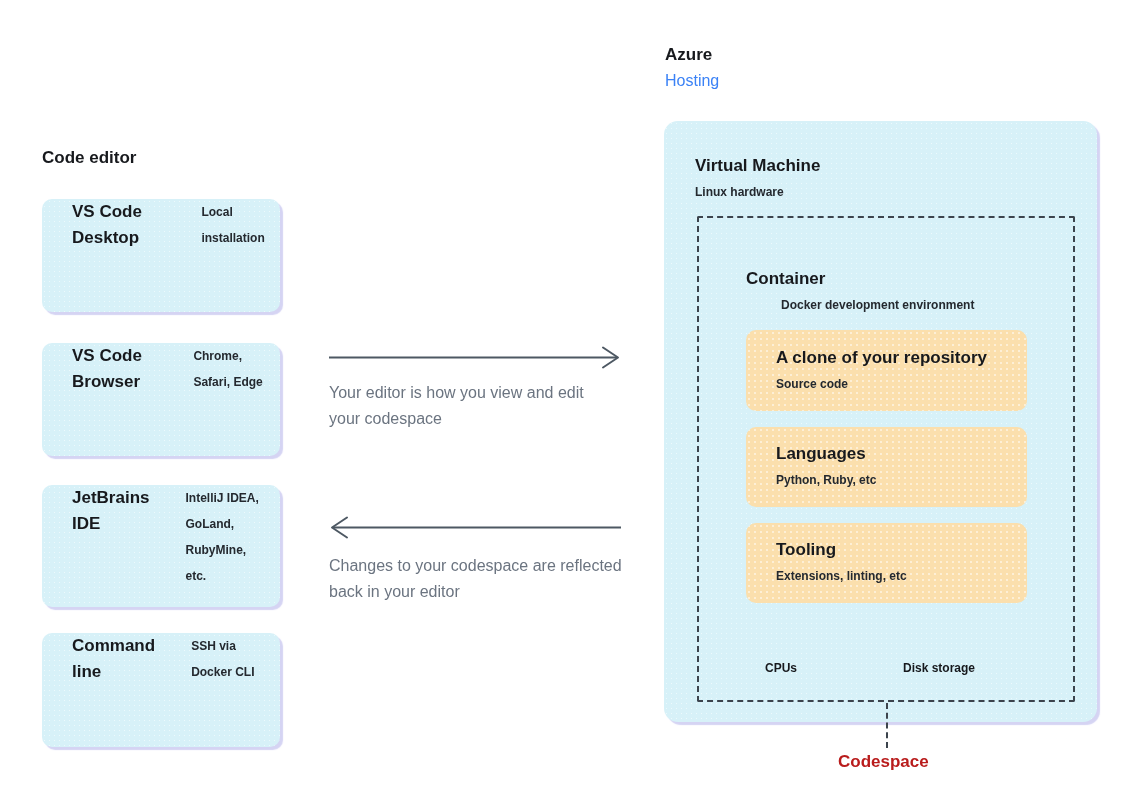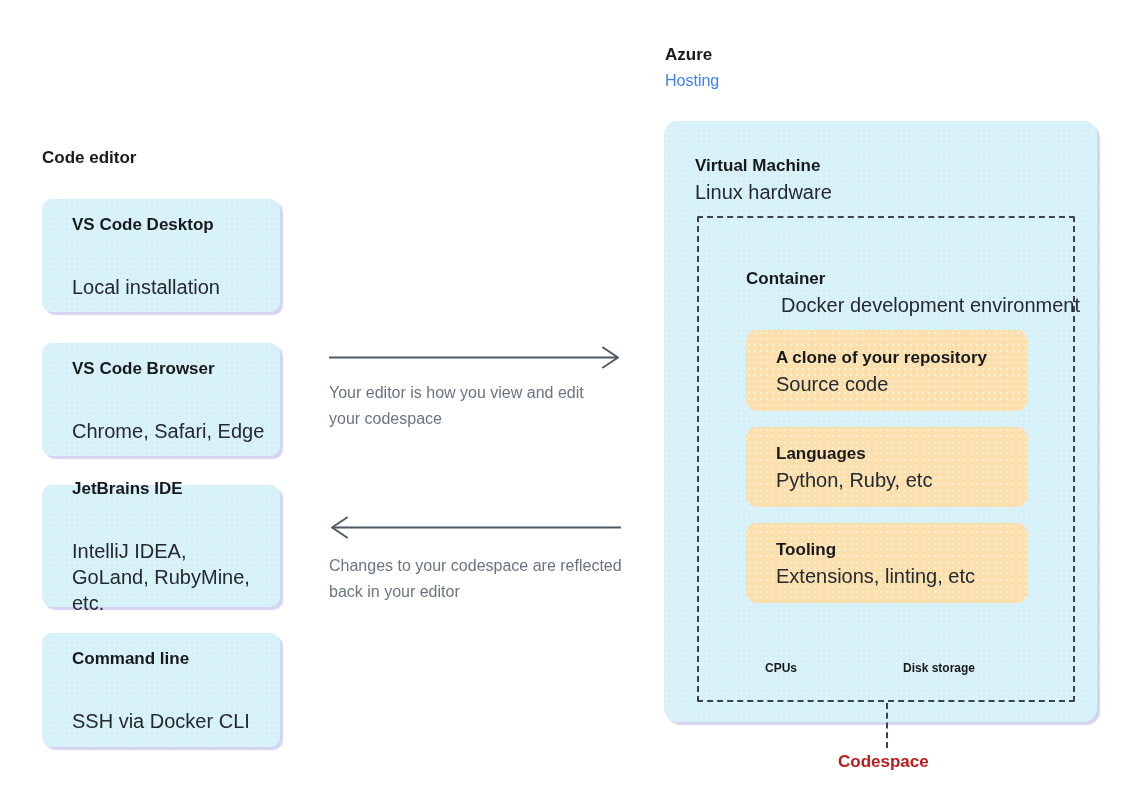--- a/index.html
+++ b/index.html
@@ -31,35 +31,35 @@
   }
 
   
   .node {
     background-color: #d7f1f8;
     background-image: radial-gradient(circle, rgba(255,255,255,0.55) 0.8px, transparent 1px);
     background-size: 5px 5px;
     border-radius: 10px;
     box-shadow: 3px 3px 1px rgba(178,176,233,0.55);
     display: flex;
-    flex-direction: column;
+    flex-direction: row;
     justify-content: center;
     padding-left: 30px;
     padding-right: 14px;
     gap: 36px;
   }
   .node-title {
     font-size: 17px;
     font-weight: 700;
     color: #17191d;
     line-height: 26px;
   }
   .node-sub {
-    font-size: 20px;
-    font-weight: 400;
+    font-size: 12px;
+    font-weight: 700;
     color: #24292f;
     line-height: 26px;
   }
 
   
   .host-box {
     background-color: #d7f1f8;
     background-image: radial-gradient(circle, rgba(255,255,255,0.55) 0.8px, transparent 1px);
     background-size: 5px 5px;
     border-radius: 14px;

